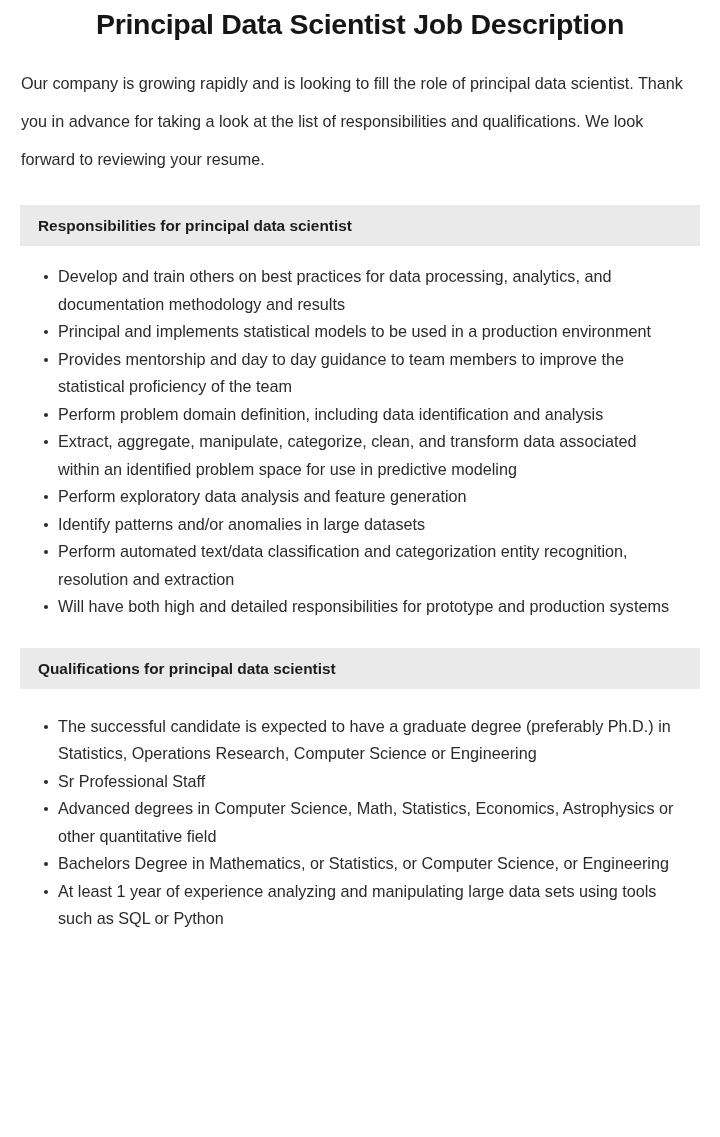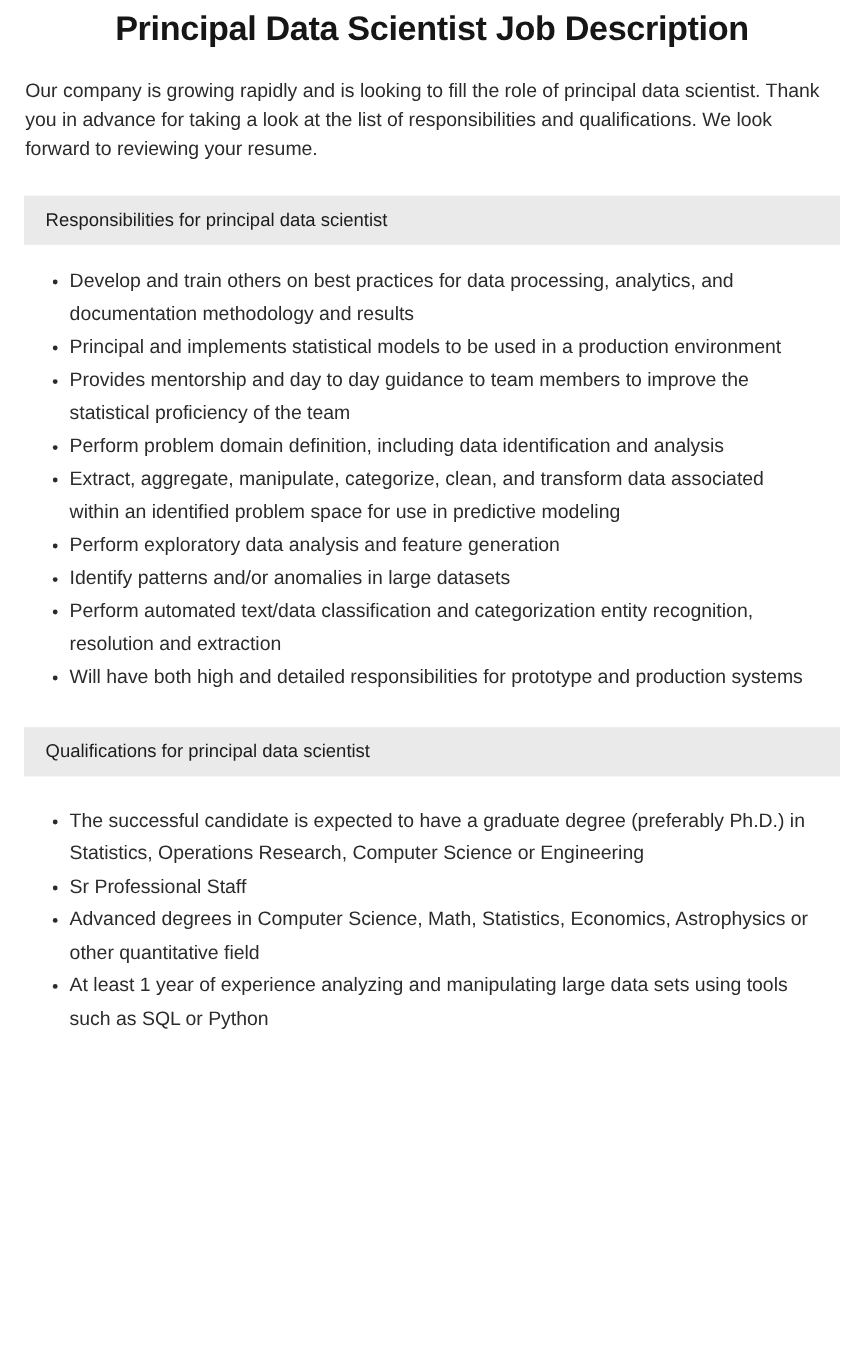--- a/index.html
+++ b/index.html
@@ -32,40 +32,40 @@
     font-weight: bold;
     letter-spacing: -0.3px;
     color: #161616;
   }
 
   
   .intro {
     margin: 21px 0 0 0;
     padding: 0 24px 0 21px;
     font-size: 16.2px;
-    line-height: 24px;
+    line-height: 38px;
     color: #2b2b2b;
     text-align: left;
   }
 
   
   .section {
     margin-top: 27px;
   }
   .section-header {
     background: #eaeaea;
     margin: 0 20px;
     padding: 10px 0 10px 18px;
     box-sizing: border-box;
     height: 41px;
   }
   .section-header-label {
     font-size: 15.4px;
     line-height: 21px;
-    font-weight: normal;
+    font-weight: bold;
     color: #1c1c1c;
     display: block;
   }
 
   
   ul.bullets {
     list-style: none;
     margin: 17px 0 0 0;
     padding: 0 38px 0 0;
   }
@@ -127,20 +127,21 @@
 
   <div class="section section-body-qual">
     <div class="section-header">
       <span class="section-header-label">Qualifications for principal data scientist</span>
     </div>
     <div class="section-body">
       <ul class="bullets" id="list-qualifications">
           <li>The successful candidate is expected to have a graduate degree (preferably Ph.D.) in Statistics, Operations Research, Computer Science or Engineering</li>
           <li>Sr Professional Staff</li>
           <li>Advanced degrees in Computer Science, Math, Statistics, Economics, Astrophysics or other quantitative field</li>
+          <li>Bachelors Degree in Mathematics, or Statistics, or Computer Science, or Engineering</li>
           <li>At least 1 year of experience analyzing and manipulating large data sets using tools such as SQL or Python</li>
         </ul>
     </div>
   </div>
 
   <div class="tail-space"></div>
 
 </div>
 
 </body></html>

